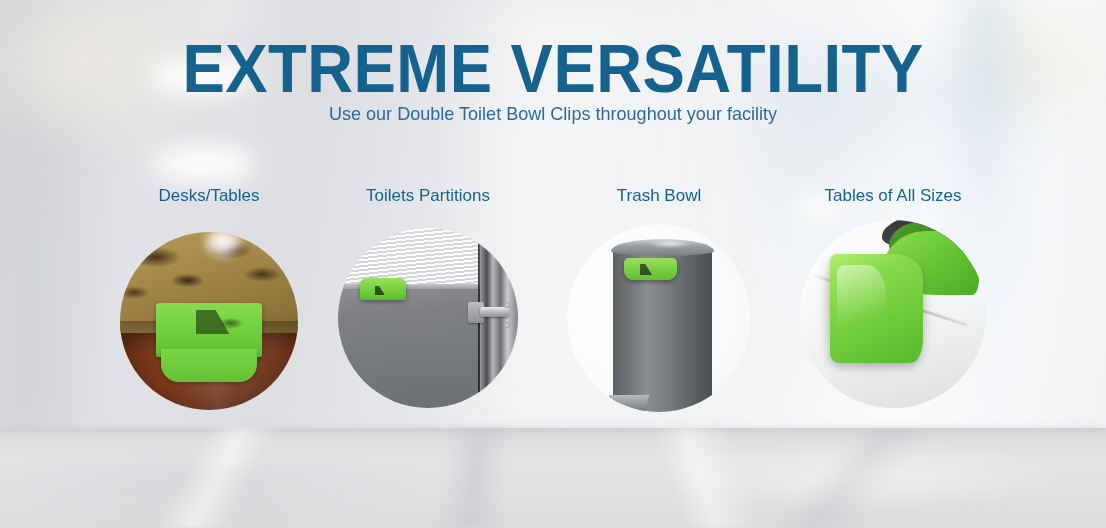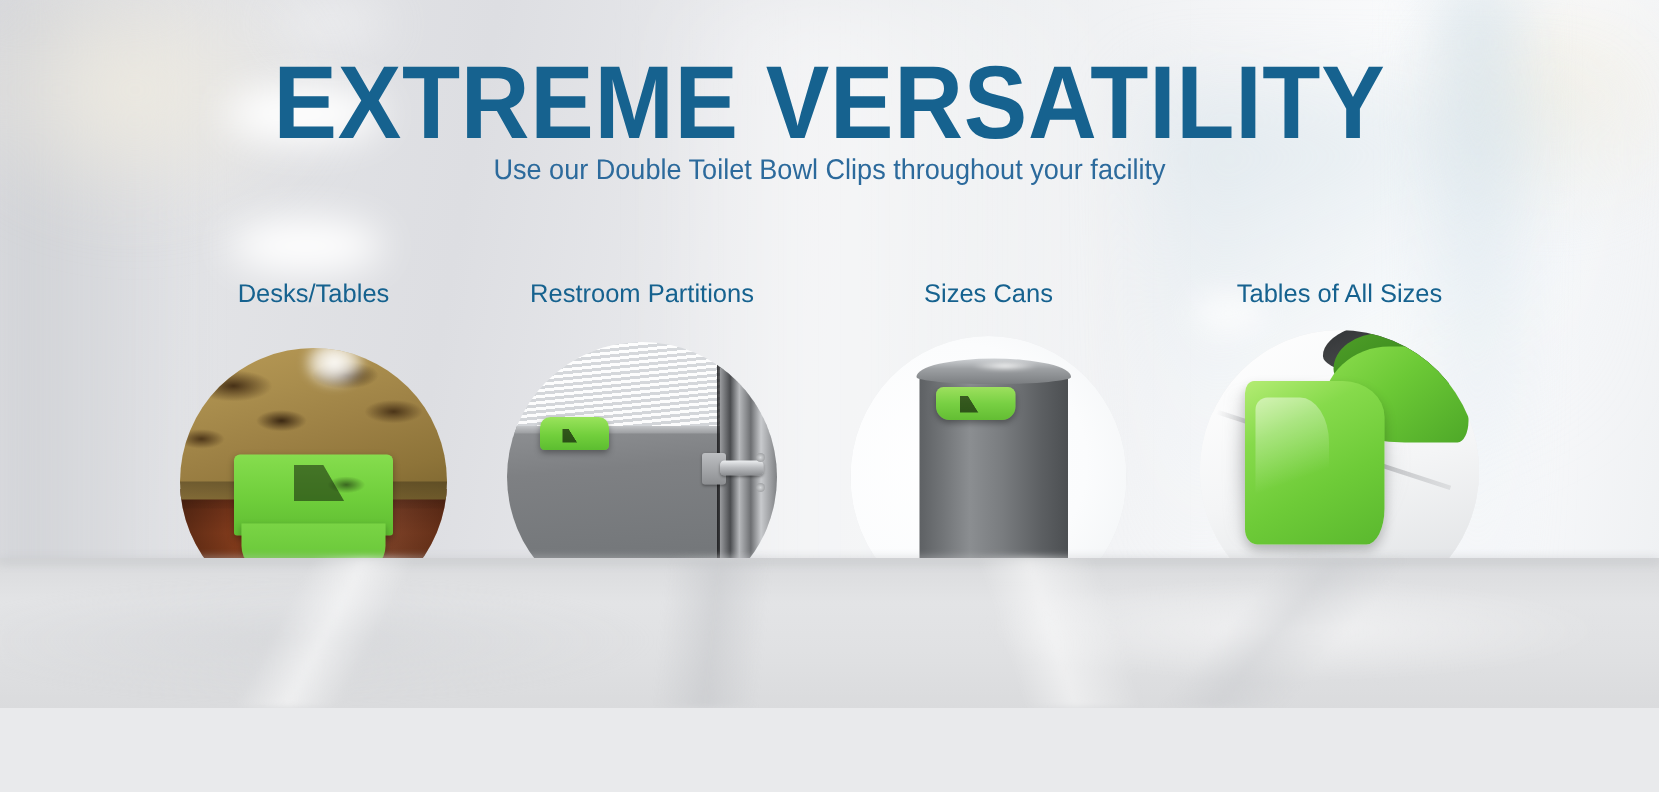--- a/index.html
+++ b/index.html
@@ -7,21 +7,21 @@
 
   html, body {
     width:1106px; height:528px;
     overflow:hidden;
     font-family:"Liberation Sans", sans-serif;
     background:#e9eaec;
   }
 
   #banner {
     position:relative;
-    width:1106px; height:472px;
+    width:1106px; height:528px;
     overflow:hidden;
     background:#eab308;
   }
 
   
   .bg-base {
     position:absolute; inset:0;
     background:
       linear-gradient(100deg,
         #d9dade 0%,
@@ -363,37 +363,37 @@
         <div class="p1-stone-edge"></div>
         <div class="p1-glare"></div>
         <div class="p1-notch-l"></div>
         <div class="p1-notch-r"></div>
         <div class="p1-clip"></div>
         <div class="p1-clip-lower"></div>
       </div>
     </div>
 
     <div class="card" id="card-partitions">
-      <div class="card-label">Restroom Partitions</div>
+      <div class="card-label">Toilets Partitions</div>
       <div class="photo">
         <div class="p2-wall"></div>
         <div class="p2-panel"></div>
         <div class="p2-panel-top"></div>
         <div class="p2-gap"></div>
         <div class="p2-door"></div>
         <div class="p2-latch-plate"></div>
         <div class="p2-latch-bar"></div>
         <div class="p2-screw1"></div>
         <div class="p2-screw2"></div>
         <div class="p2-clip"></div>
       </div>
     </div>
 
     <div class="card" id="card-trash">
-      <div class="card-label">Sizes Cans</div>
+      <div class="card-label">Trash Bowl</div>
       <div class="photo">
         <div class="p3-bg"></div>
         <div class="p3-body"></div>
         <div class="p3-pedal"></div>
         <div class="p3-lid"></div>
         <div class="p3-lid-shine"></div>
         <div class="p3-clip"></div>
       </div>
     </div>
 

